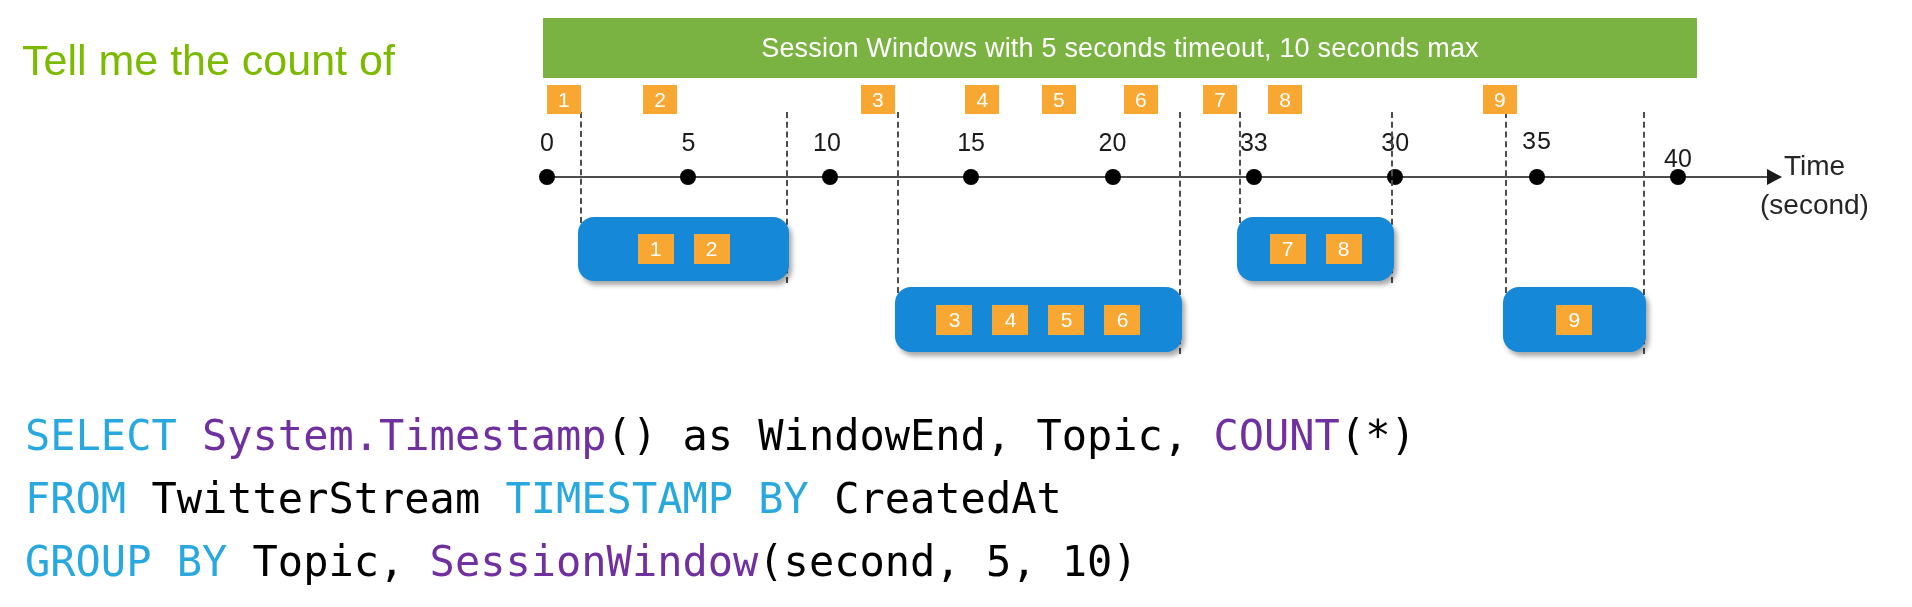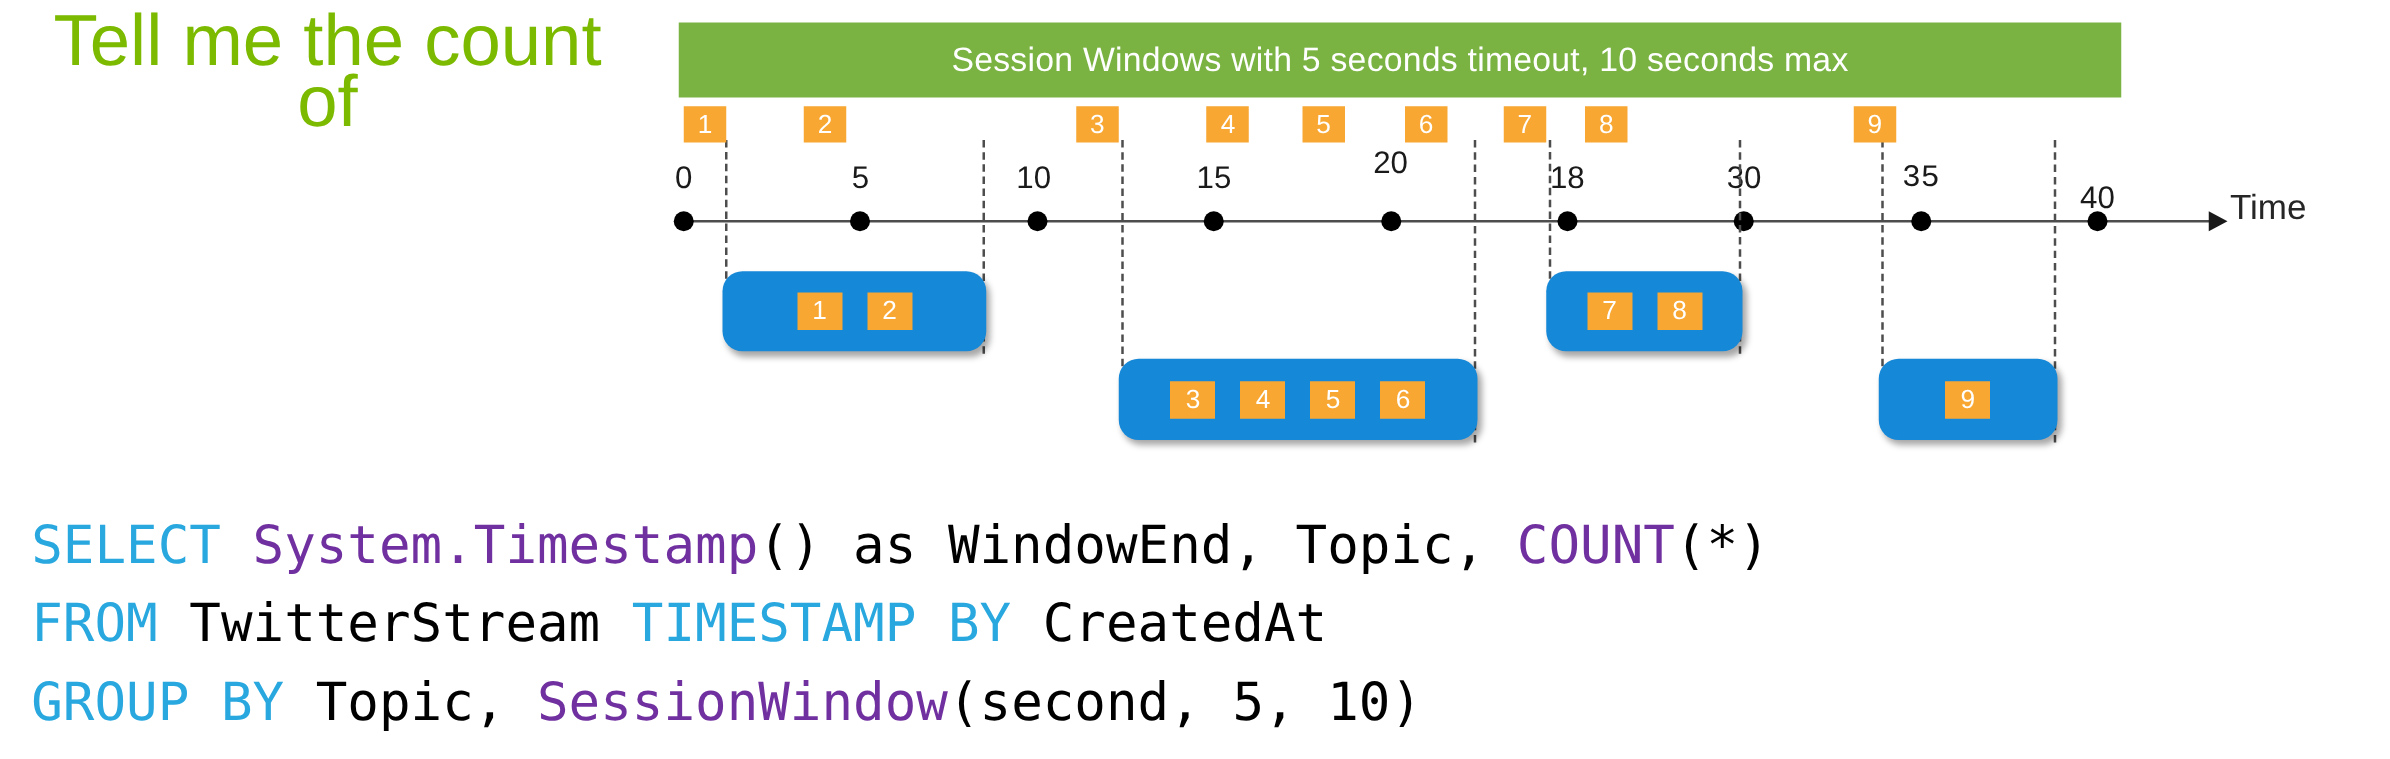--- a/index.html
+++ b/index.html
@@ -1,22 +1,22 @@
 <!DOCTYPE html>
 <html><head>
 <meta charset="utf-8">
 <style>
   html,body{margin:0;padding:0;}
   body{
     width:1912px;height:607px;position:relative;background:#ffffff;
     font-family:"Liberation Sans", sans-serif;overflow:hidden;
   }
   .prompt{
-    position:absolute;left:22px;top:9px;width:480px;
-    font-size:58px;line-height:48.5px;font-weight:400;text-align:center;
+    position:absolute;left:22px;top:36px;width:480px;
+    font-size:43px;line-height:48.5px;font-weight:400;
   }
   .banner{
     position:absolute;left:543px;top:18px;width:1154px;height:60px;
     display:flex;align-items:center;justify-content:center;
     font-size:27px;font-weight:300;letter-spacing:0.2px;
   }
   #diagram{position:absolute;left:0;top:0;width:1912px;height:607px;}
   .axis-line{position:absolute;height:2px;background:#4d4d4d;}
   .axis-arrow{
     position:absolute;width:0;height:0;
@@ -67,23 +67,23 @@
     <div class="axis-arrow" style="left: 1767px; top: 169px;"></div>
     <div class="tl-dot" style="left: 539px; top: 169px;"></div>
     <div class="tick-label" style="left: 517px; top: 128px;">0</div>
     <div class="tl-dot" style="left: 680.375px; top: 169px;"></div>
     <div class="tick-label" style="left: 658.375px; top: 128px;">5</div>
     <div class="tl-dot" style="left: 821.75px; top: 169px;"></div>
     <div class="tick-label" style="left: 797px; top: 128px;">10</div>
     <div class="tl-dot" style="left: 963.125px; top: 169px;"></div>
     <div class="tick-label" style="left: 941.125px; top: 128px;">15</div>
     <div class="tl-dot" style="left: 1104.5px; top: 169px;"></div>
-    <div class="tick-label" style="left: 1082.5px; top: 116px;">20</div>
+    <div class="tick-label" style="left: 1082.5px; top: 128px;">20</div>
     <div class="tl-dot" style="left: 1245.88px; top: 169px;"></div>
-    <div class="tick-label" style="left: 1223.88px; top: 128px;">18</div>
+    <div class="tick-label" style="left: 1223.88px; top: 128px;">33</div>
     <div class="tl-dot" style="left: 1387.25px; top: 169px;"></div>
     <div class="tick-label" style="left: 1365.25px; top: 128px;">30</div>
     <div class="tl-dot" style="left: 1528.62px; top: 169px;"></div>
     <div class="tick-label" style="left: 1506.62px; top: 128px; font-family: Liberation Mono, monospace;">35</div>
     <div class="tl-dot" style="left: 1670px; top: 169px;"></div>
     <div class="tick-label" style="left: 1648px; top: 144px;">40</div>
     <div class="dash" style="left: 579.93px; top: 112px; height: 111px;"></div>
     <div class="dash" style="left: 786.337px; top: 112px; height: 171px;"></div>
     <div class="window-box" style="left: 577.93px; top: 217px; width: 211.407px; height: 64px; background: rgb(21, 136, 216);">
       <div class="event-marker" style="background: rgb(247, 167, 50);">1</div>
@@ -114,15 +114,16 @@
     <div class="event-marker" style="left: 965.435px; top: 85px; background: rgb(247, 167, 50);">4</div>
     <div class="event-marker" style="left: 1041.78px; top: 85px; background: rgb(247, 167, 50);">5</div>
     <div class="event-marker" style="left: 1123.78px; top: 85px; background: rgb(247, 167, 50);">6</div>
     <div class="event-marker" style="left: 1202.94px; top: 85px; background: rgb(247, 167, 50);">7</div>
     <div class="event-marker" style="left: 1267.98px; top: 85px; background: rgb(247, 167, 50);">8</div>
     <div class="event-marker" style="left: 1482.87px; top: 85px; background: rgb(247, 167, 50);">9</div>
   </div>
 
 <div class="axis-label">
   <div>Time</div>
+  <div>(second)</div>
 </div>
 
 <div class="code" id="code"><div><span style="color: rgb(41, 168, 223);">SELECT</span><span style="color: rgb(0, 0, 0);"> </span><span style="color: rgb(112, 48, 160);">System.Timestamp</span><span style="color: rgb(0, 0, 0);">() as WindowEnd, Topic, </span><span style="color: rgb(112, 48, 160);">COUNT</span><span style="color: rgb(0, 0, 0);">(*)</span></div><div><span style="color: rgb(41, 168, 223);">FROM</span><span style="color: rgb(0, 0, 0);"> TwitterStream </span><span style="color: rgb(41, 168, 223);">TIMESTAMP BY</span><span style="color: rgb(0, 0, 0);"> CreatedAt</span></div><div><span style="color: rgb(41, 168, 223);">GROUP BY</span><span style="color: rgb(0, 0, 0);"> Topic, </span><span style="color: rgb(112, 48, 160);">SessionWindow</span><span style="color: rgb(0, 0, 0);">(second, 5, 10)</span></div></div>
 
 </body></html>

